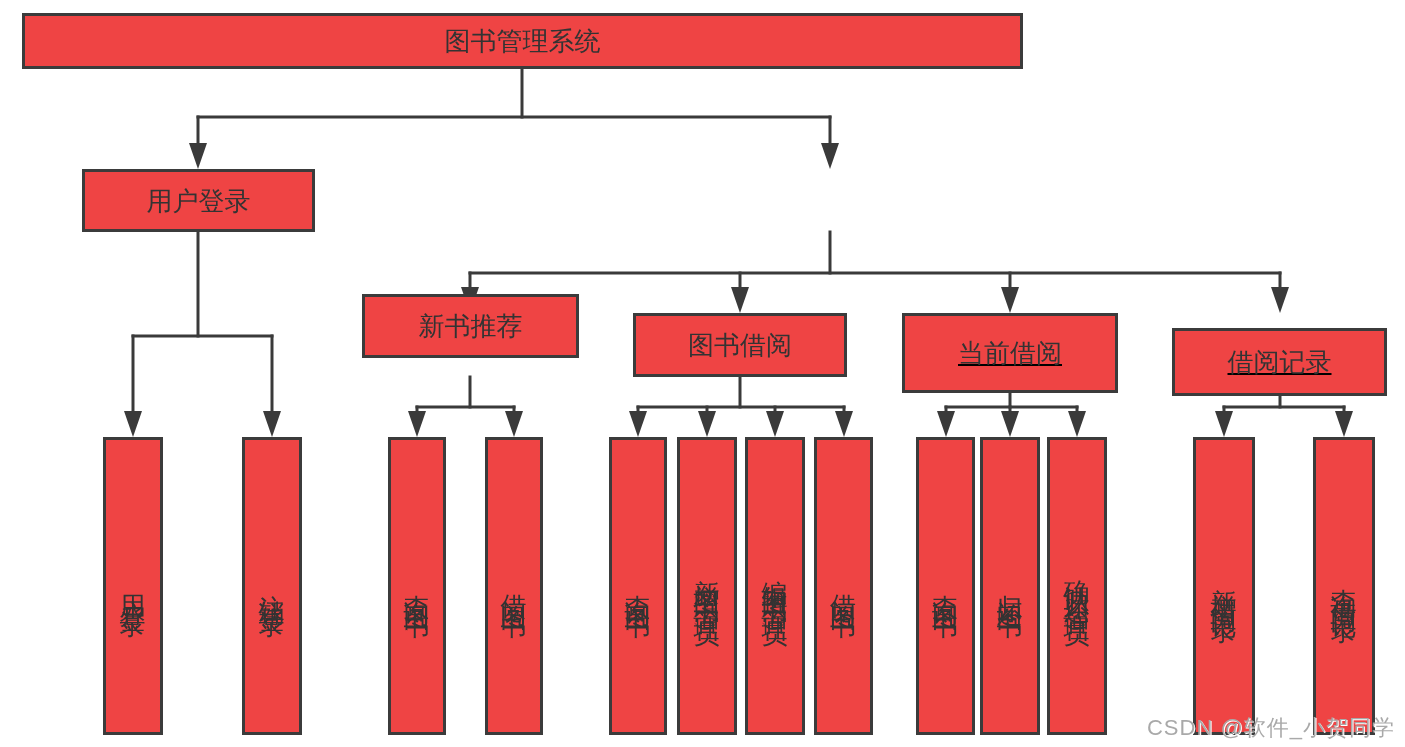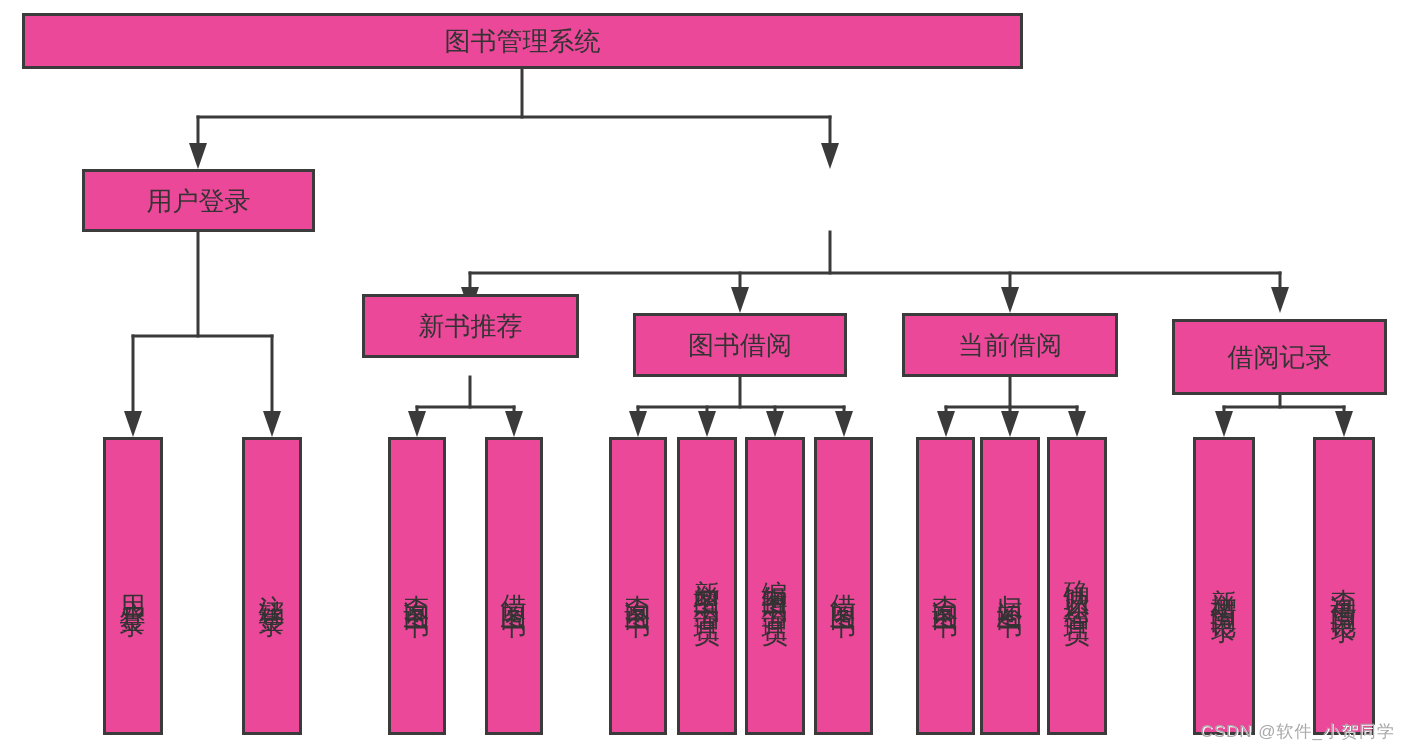--- a/index.html
+++ b/index.html
@@ -8,39 +8,39 @@
     width:1405px;height:747px;
     background:#ffffff;
     overflow:hidden;
     font-family:"Liberation Sans","DejaVu Sans",sans-serif;
   }
   #connectors{position:absolute;left:0;top:0;width:1405px;height:747px;}
   .node{
     position:absolute;
     box-sizing:border-box;
     border:3px solid #3b3b3b;
-    background:#ec4899;
+    background:#ef4444;
     display:flex;align-items:center;justify-content:center;
   }
   .node span{
     color:#333333;
     font-size:26px;
     line-height:1;
     white-space:nowrap;
   }
   .leaf span{
     writing-mode:vertical-rl;
     text-orientation:mixed;
     letter-spacing:6px;
     font-size:26px;
   }
   #watermark{
     position:absolute;
     right:10px;bottom:4px;
-    font-size:17px;
+    font-size:22px;
     color:#a9a9a9;
     text-shadow:1px 1px 0 #ffffff;
     z-index:5;
     letter-spacing:1px;
   }
 </style>
 </head>
 <body>
 
 <div id="stage">
@@ -107,24 +107,24 @@
   <div class="node" style="left:82px;top:169px;width:233px;height:63px;">
     <span>用户登录</span>
   </div>
 
   <div class="node" style="left:362px;top:294px;width:217px;height:64px;">
     <span>新书推荐</span>
   </div>
   <div class="node" style="left:633px;top:313px;width:214px;height:64px;">
     <span>图书借阅</span>
   </div>
-  <div class="node" style="left:902px;top:313px;width:216px;height:64px;">
+  <div class="node" style="left:902px;top:313px;width:216px;height:80px;text-decoration:underline;">
     <span>当前借阅</span>
   </div>
-  <div class="node" style="left:1172px;top:319px;width:215px;height:76px;">
+  <div class="node" style="left:1172px;top:328px;width:215px;height:68px;text-decoration:underline;">
     <span>借阅记录</span>
   </div>
 
   <div class="node leaf" style="left:103px;top:437px;width:60px;height:298px;">
     <span>用户登录</span>
   </div>
   <div class="node leaf" style="left:242px;top:437px;width:60px;height:298px;">
     <span>注销登录</span>
   </div>
 

